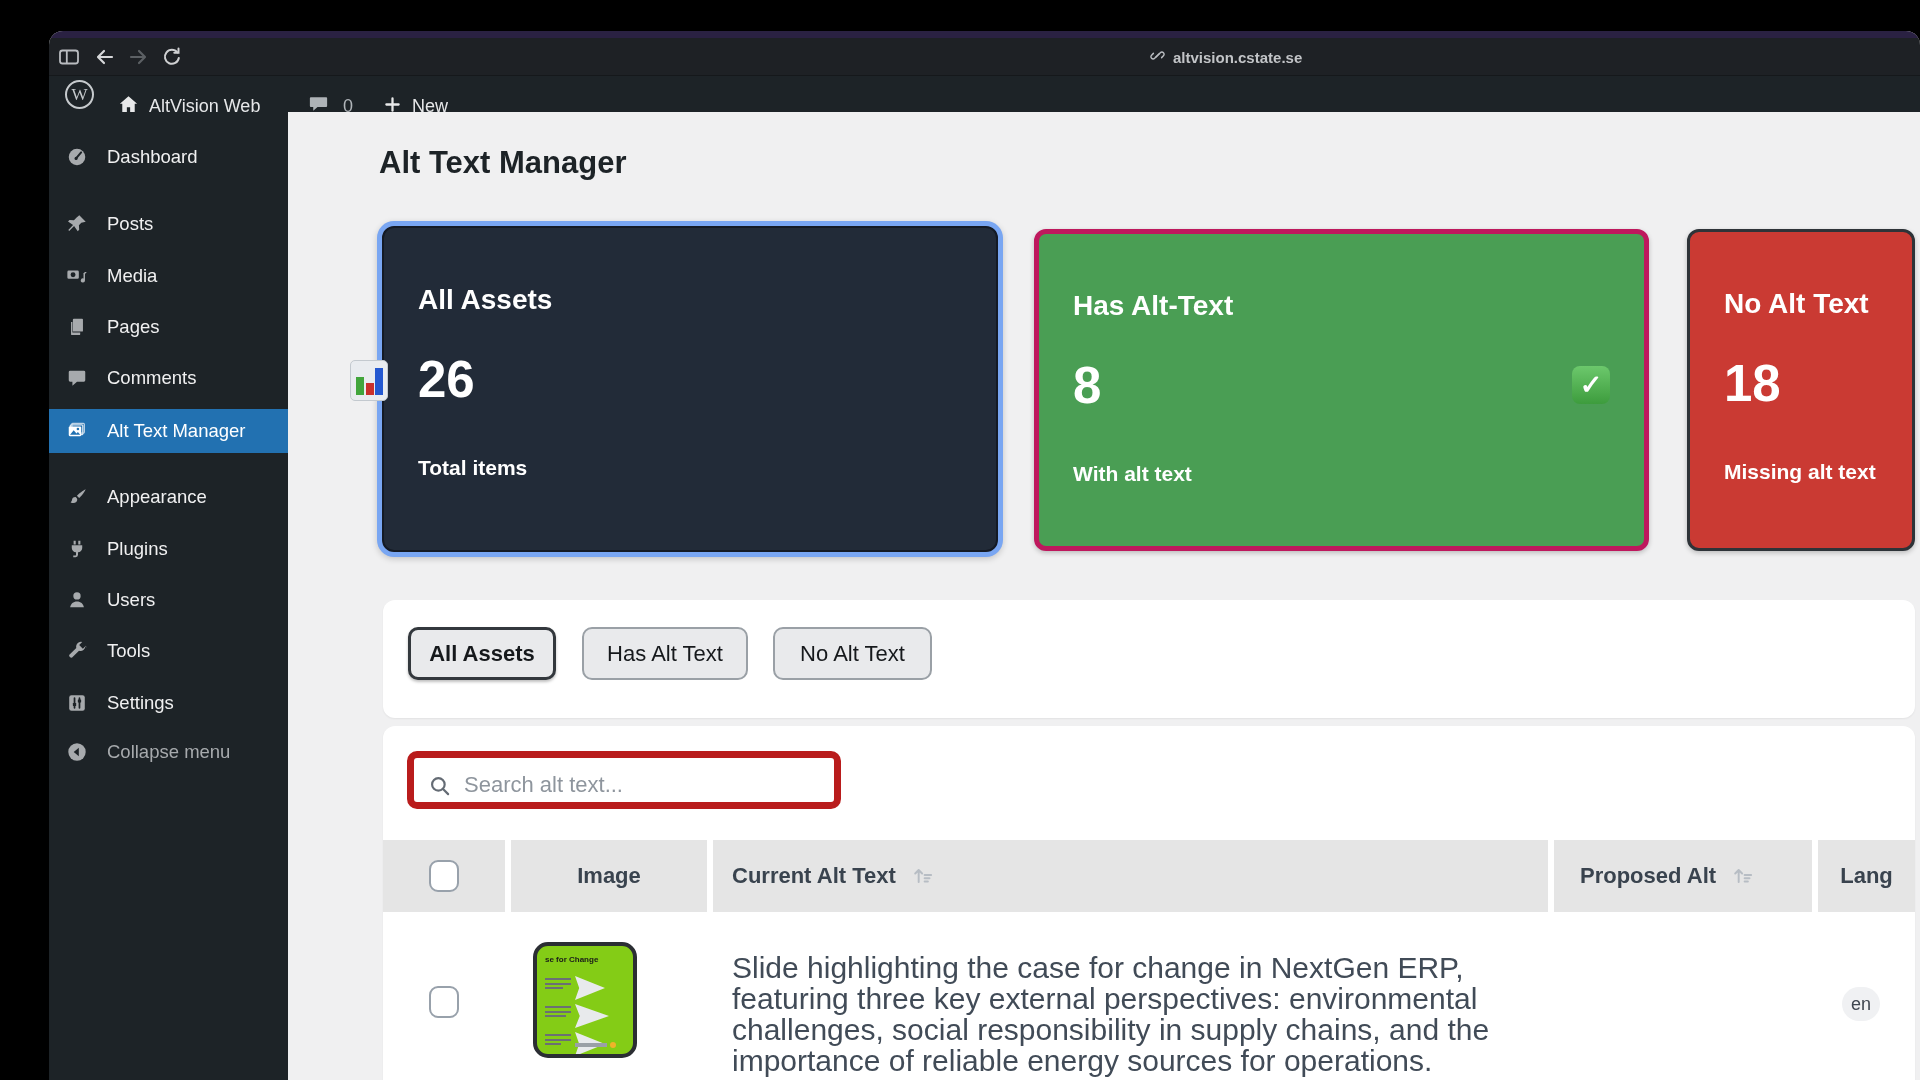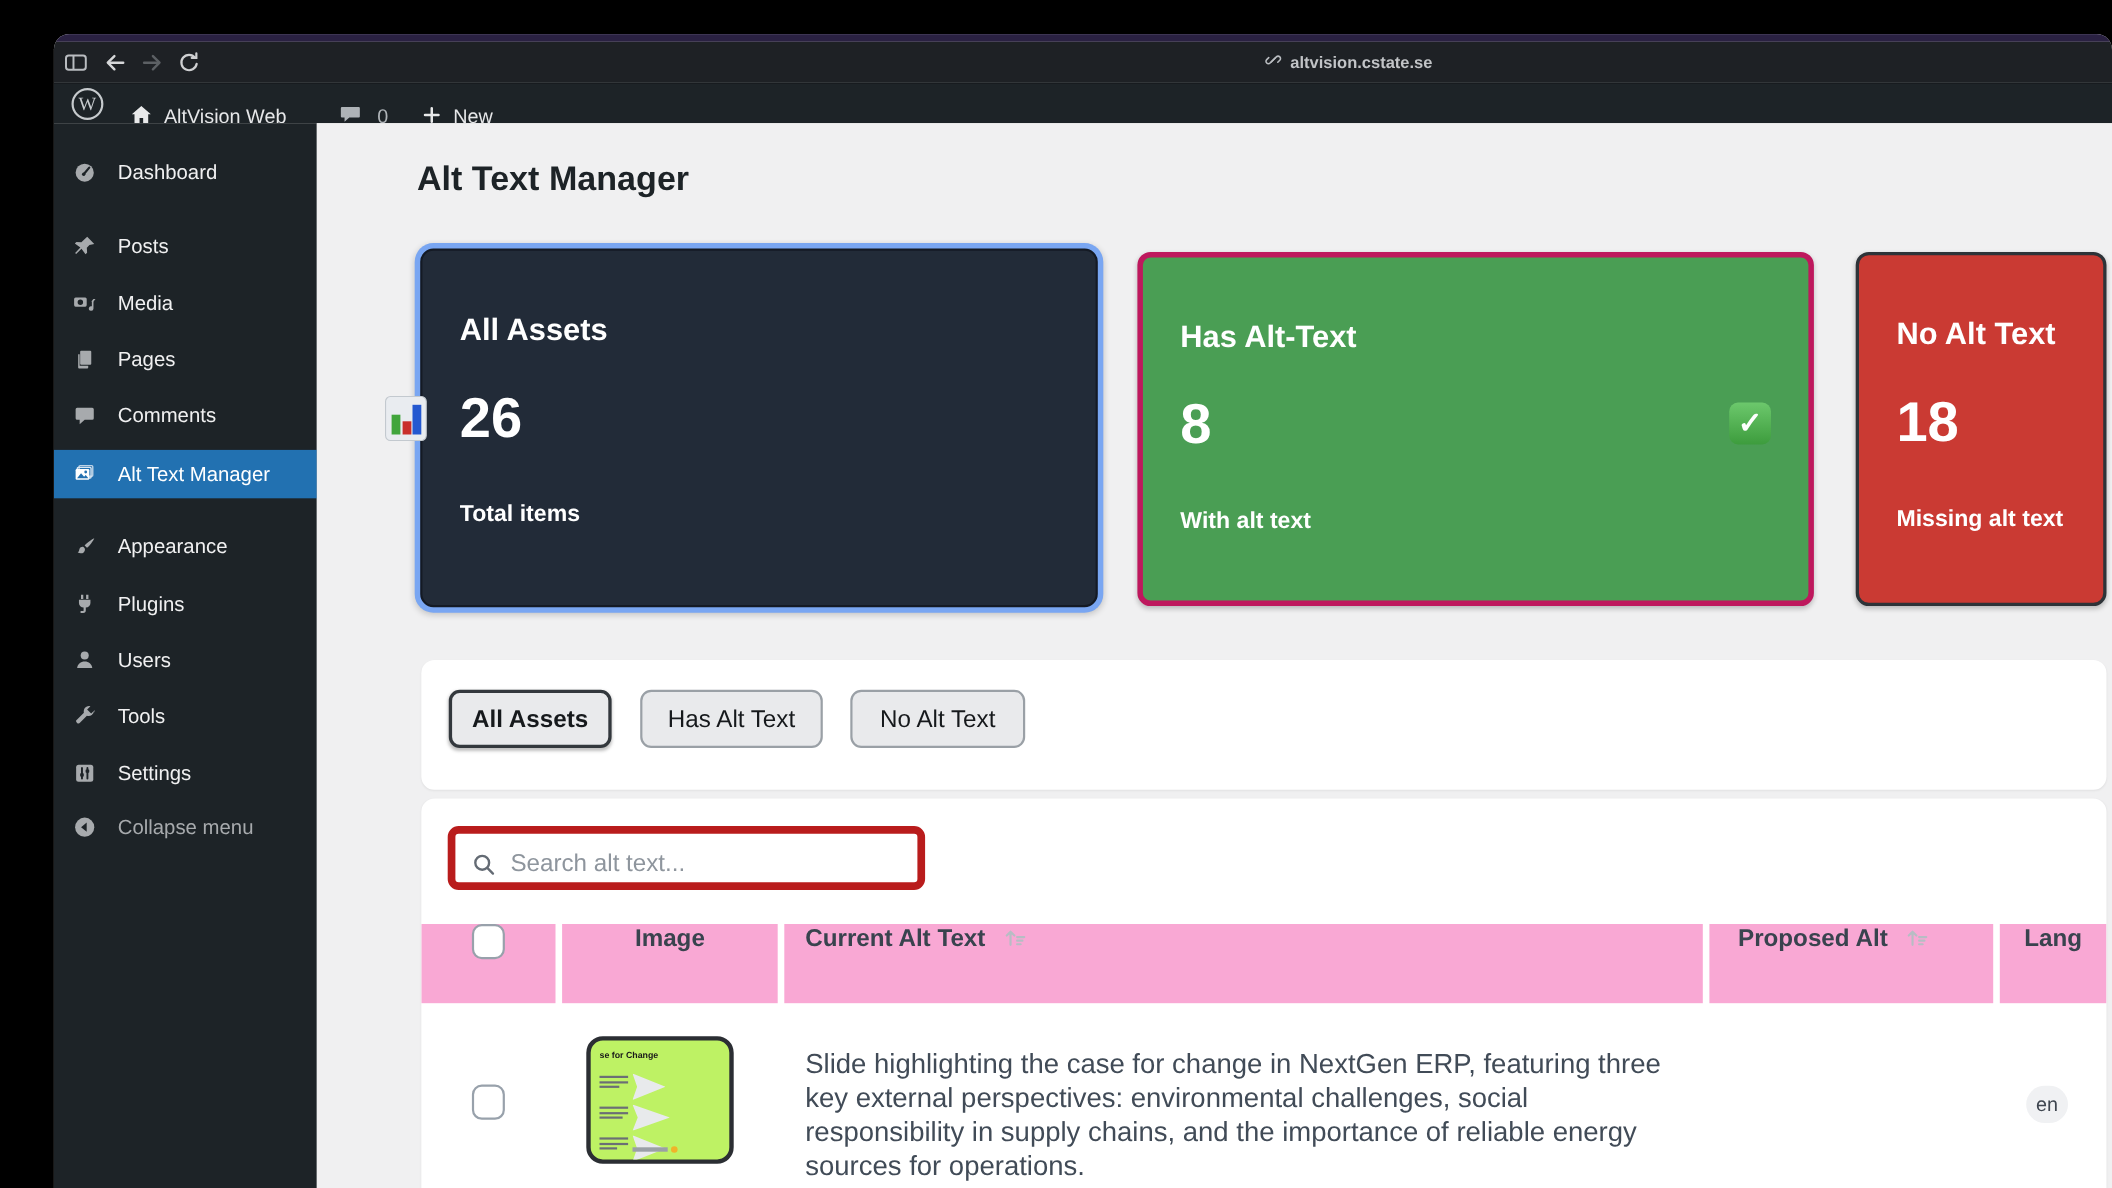--- a/index.html
+++ b/index.html
@@ -72,44 +72,44 @@
   
   #tablePanel { position:absolute; left:95px; top:614px; width:1532px; height:354px; background:#fff;
                 border-radius:12px 12px 0 0; box-shadow:0 1px 2px rgba(0,0,0,.06); overflow:hidden; }
   #searchBox { position:absolute; left:24px; top:25px; width:434px; height:58px; border:7px solid #b91c1c;
                border-radius:10px; background:#fff; }
   #searchBox svg { position:absolute; left:13px; top:15px; }
   #searchInput { position:absolute; left:50px; top:4px; width:370px; height:46px; border:none; outline:none;
                  font-size:22px; color:#2c3238; font-family:"Liberation Sans", sans-serif; background:transparent; }
   #searchInput::placeholder { color:#8e959d; }
 
-  .hcell { position:absolute; top:114px; height:72px; background:#f9a8d4; display:flex; align-items:flex-start; }
+  .hcell { position:absolute; top:114px; height:72px; background:#e5e5e5; display:flex; align-items:center; }
   .hlabel { font-size:22px; font-weight:700; color:#39434e; }
   #hc0 { left:0;    width:122px; justify-content:center; }
   #hc1 { left:128px; width:196px; justify-content:center; }
   #hc2 { left:330px; width:835px; padding-left:19px; }
   #hc3 { left:1171px; width:258px; padding-left:26px; }
   #hc4 { left:1435px; width:97px; justify-content:center; }
   .sort-ico { margin-left:14px; width:26px; height:26px; }
 
   .cbox { width:30px; height:32px; border:2px solid #98a1ab; border-radius:9px; background:#fff; cursor:pointer; }
   #rowCheck { position:absolute; left:46px; top:260px; }
 
   
-  #thumb { position:absolute; left:150px; top:216px; width:134px; height:116px; background:#bef264;
+  #thumb { position:absolute; left:150px; top:216px; width:104px; height:116px; background:#84cc16;
            border:4px solid #2b2e33; border-radius:15px; overflow:hidden; }
   .t-title { position:absolute; left:8px; top:9px; font-size:8px; font-weight:700; color:#1a1a1a; white-space:nowrap; }
   .t-block { position:absolute; left:8px; width:26px; }
   .t-block i { display:block; height:2px; background:#6b6f75; margin-bottom:2.5px; }
   .t-chev { position:absolute; left:38px; width:30px; height:24px; background:#e8eaec;
             clip-path:polygon(0 0, 100% 50%, 0 100%, 14% 50%); }
   .t-logo { position:absolute; left:38px; bottom:7px; width:32px; height:4px; background:#9aa0a6; }
   .t-dot { position:absolute; left:73px; bottom:6px; width:6px; height:6px; border-radius:50%; background:#f0b429; }
 
-  #altText { position:absolute; left:349px; top:226px; width:790px; font-size:25px; line-height:31px; color:#414b57; }
+  #altText { position:absolute; left:349px; top:226px; width:790px; font-size:30px; line-height:31px; color:#414b57; }
   #langPill { position:absolute; left:1459px; top:261px; min-width:37px; height:34px; padding:0 9px; border-radius:17px;
               background:#f0f1f3; font-size:18px; color:#3f4650; display:flex; align-items:center; justify-content:center; }
 </style>
 </head>
 <body>
 
 <div id="stage">
 <div id="window">
   <div id="winTopStrip"></div>
 

